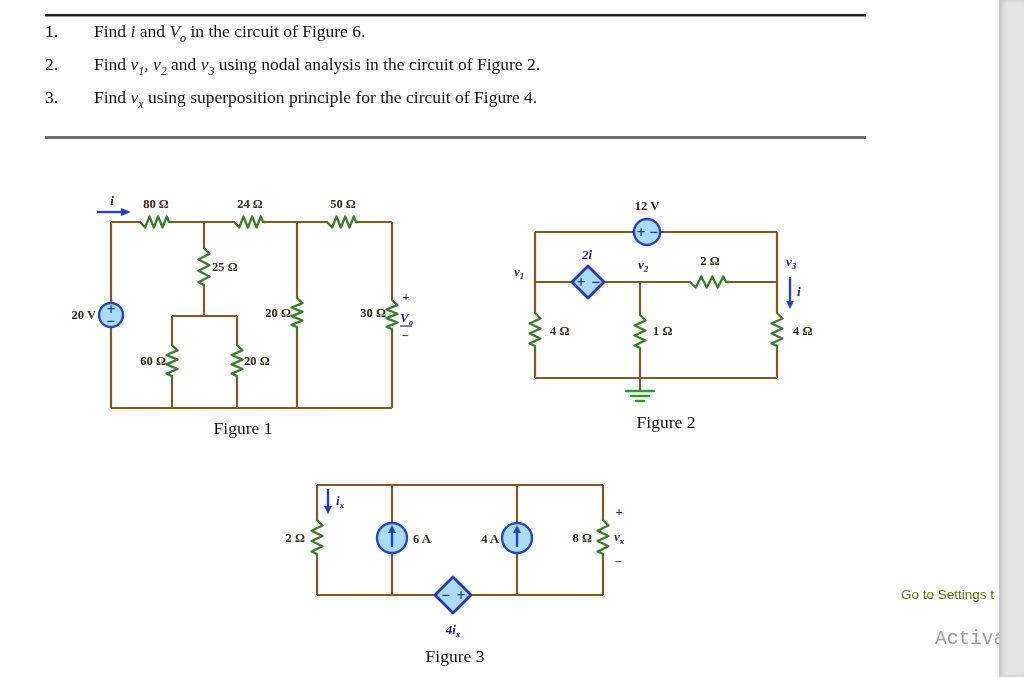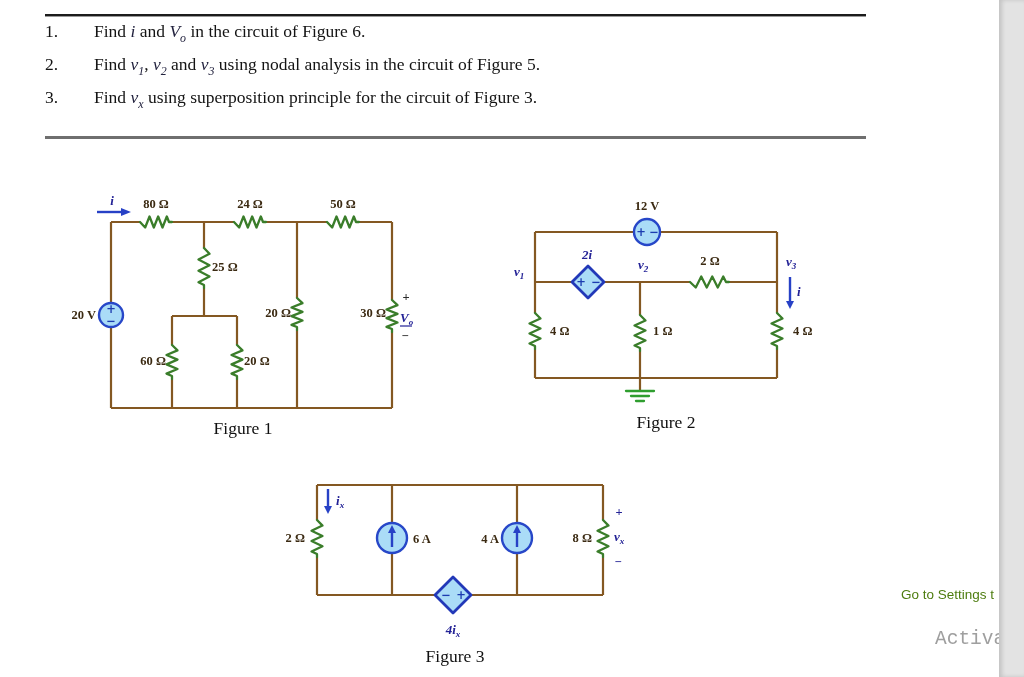--- a/index.html
+++ b/index.html
@@ -41,25 +41,25 @@
 
   <div class="hr top"></div>
   <div class="hr bottom"></div>
 
   <div class="prob" style="top:21px;">
     <span class="num">1.</span>
     <span class="txt"><span>Find </span><span class="mvar">i</span><span> and </span><span class="mvar">V</span><sub class="mvar">o</sub><span> in the circuit of Figure 6.</span></span>
   </div>
   <div class="prob" style="top:54px;">
     <span class="num">2.</span>
-    <span class="txt"><span>Find </span><span class="mvar">v</span><sub class="mvar">1</sub><span>, </span><span class="mvar">v</span><sub class="mvar">2</sub><span> and </span><span class="mvar">v</span><sub class="mvar">3</sub><span> using nodal analysis in the circuit of Figure 5.</span></span>
+    <span class="txt"><span>Find </span><span class="mvar">v</span><sub class="mvar">1</sub><span>, </span><span class="mvar">v</span><sub class="mvar">2</sub><span> and </span><span class="mvar">v</span><sub class="mvar">3</sub><span> using nodal analysis in the circuit of Figure 2.</span></span>
   </div>
   <div class="prob" style="top:87px;">
     <span class="num">3.</span>
-    <span class="txt"><span>Find </span><span class="mvar">v</span><sub class="mvar">x</sub><span> using superposition principle for the circuit of Figure 3.</span></span>
+    <span class="txt"><span>Find </span><span class="mvar">v</span><sub class="mvar">x</sub><span> using superposition principle for the circuit of Figure 4.</span></span>
   </div>
 
   <svg style="left:60px;top:190px;" width="370" height="262" viewBox="60 190 370 262">
     <path class="wire" d="
       M111,222 H140 M172,222 H234 M266,222 H327 M359,222 H392
       M111,222 V303 M111,327 V408
       M392,222 V300 M392,332 V408
       M297,222 V298 M297,330 V408
       M204,222 V248 M204,288 V316
       M172,316 H237

